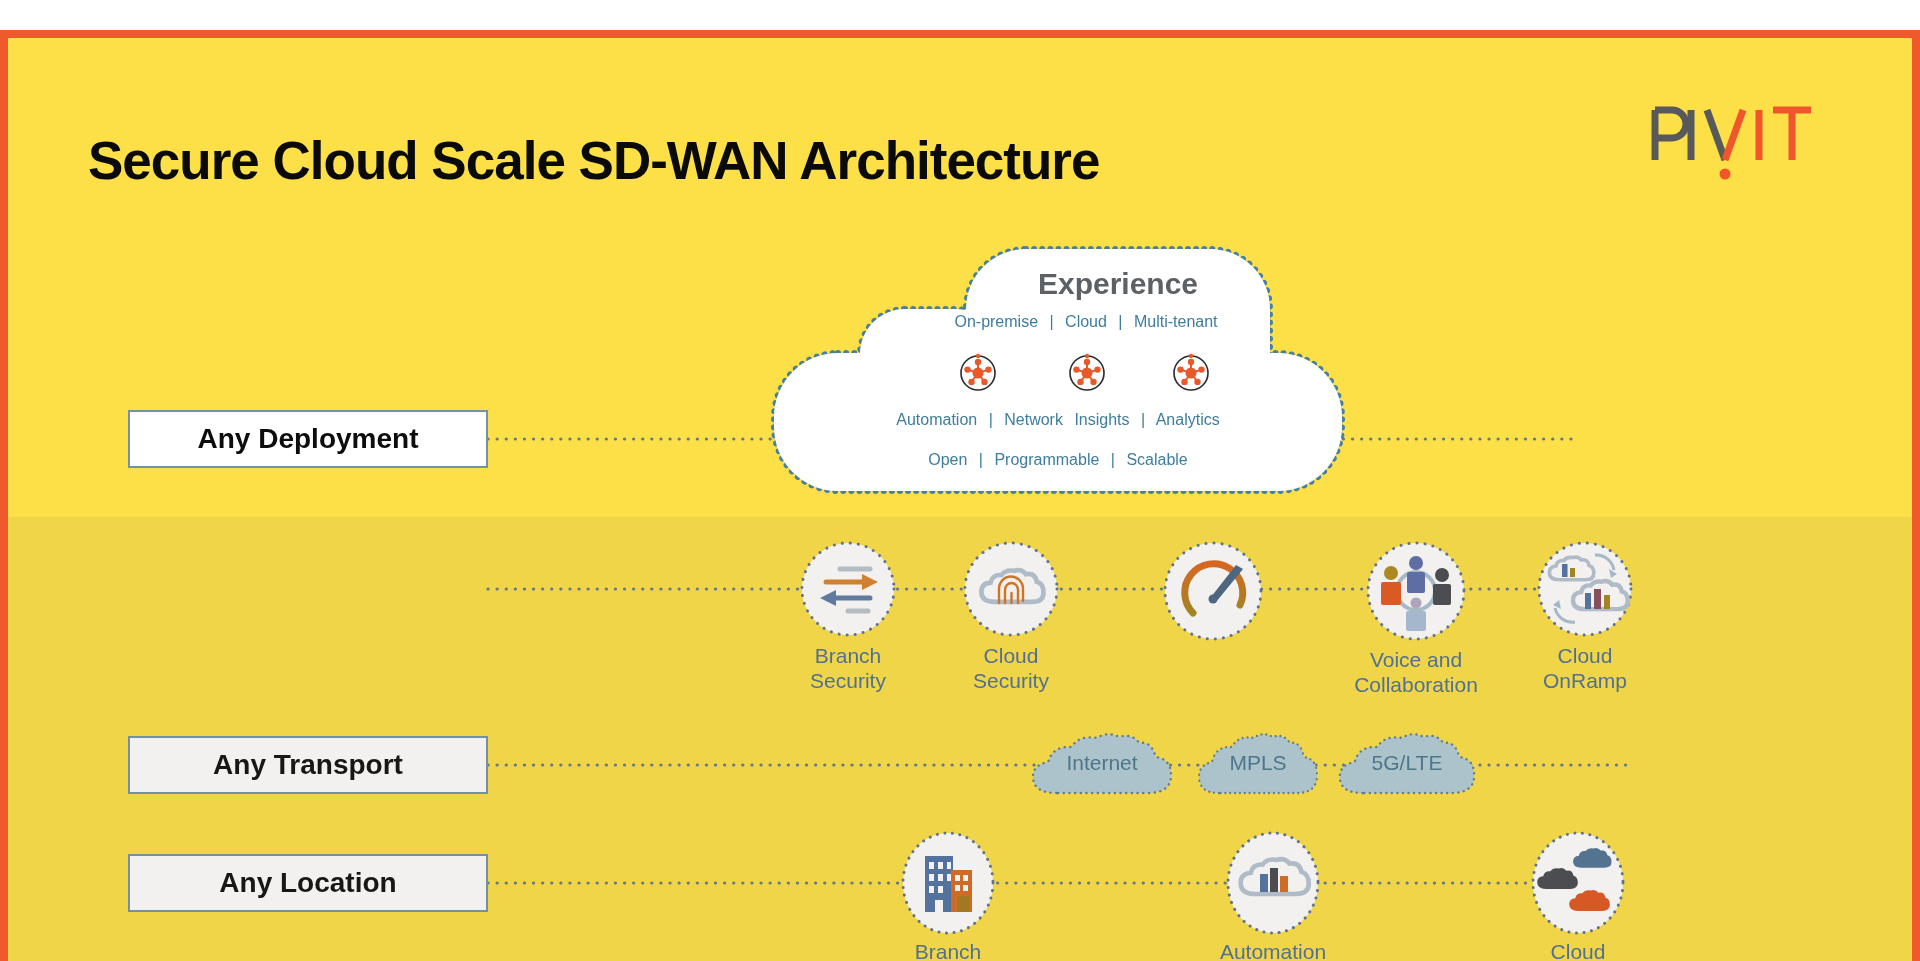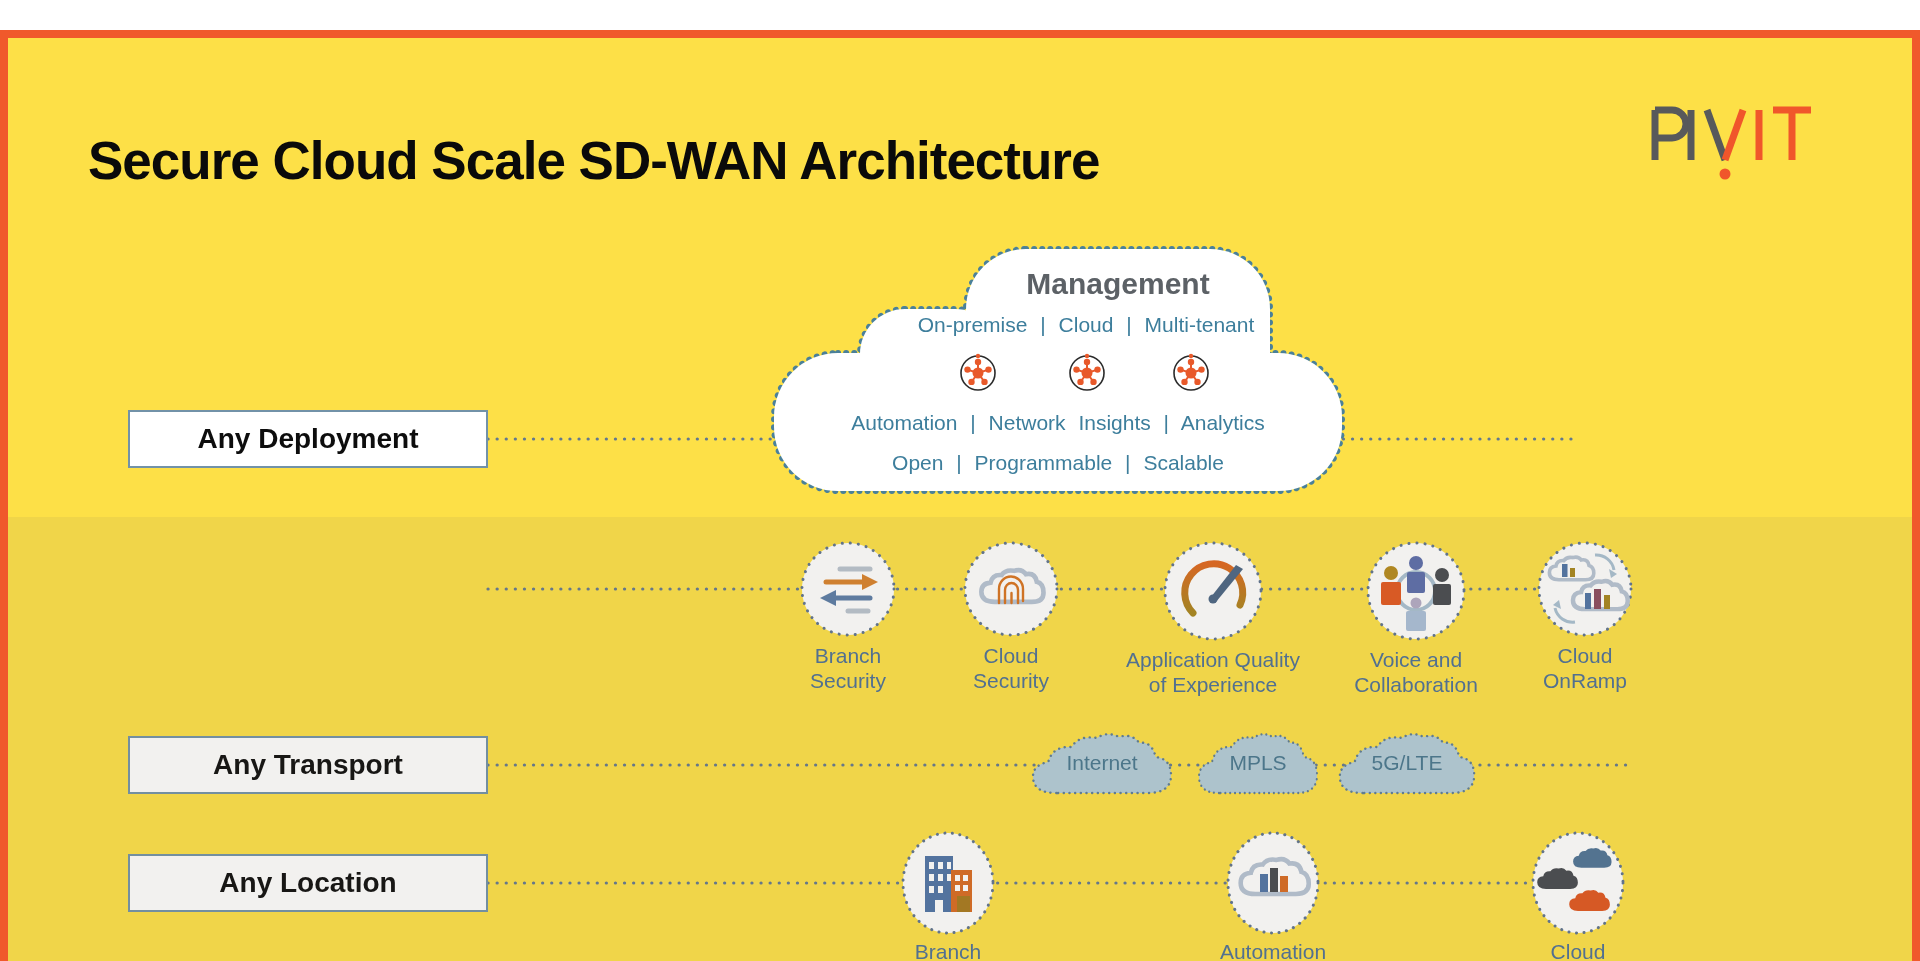--- a/index.html
+++ b/index.html
@@ -15,21 +15,21 @@
   .connectors{position:absolute;left:0;top:0;z-index:1;}
   
   .row-box{position:absolute;left:120px;width:360px;height:58px;background:#ffffff;
         border:2px solid #7292a8;display:flex;align-items:center;justify-content:center;
         font-size:28px;font-weight:700;color:#0d0d0d;z-index:3;box-sizing:border-box;}
   .row-box.r0{top:372px;} .row-box.r1{top:522px;} .row-box.r2{top:698px;} .row-box.r3{top:816px;}
   
   .mgmt{position:absolute;left:760px;top:205px;width:580px;height:255px;z-index:2;}
   .mgmt svg.cloud-outline{position:absolute;left:0;top:0;}
   .mg-text{position:absolute;left:0;width:580px;text-align:center;color:#3d7e9c;
-        font-size:21px;word-spacing:7px;z-index:2;}
+        font-size:16px;word-spacing:7px;z-index:2;}
   .mg-title{position:absolute;left:198px;top:24px;width:304px;text-align:center;
         font-size:30px;font-weight:700;color:#5c6166;word-spacing:normal;z-index:2;}
   .mg-line1{top:70px;padding-left:56px;box-sizing:border-box;}
   .mg-line2{top:168px;}
   .mg-line3{top:208px;}
   .mg-node{position:absolute;top:108px;z-index:2;}
   .mg-node.n0{left:188px;} .mg-node.n1{left:297px;} .mg-node.n2{left:401px;}
   
   .service{position:absolute;top:503px;width:200px;z-index:2;text-align:center;}
   .service svg{display:block;margin:0 auto;}
@@ -120,21 +120,21 @@
         <rect x="198" y="6" width="304" height="170" rx="60"></rect>
         <rect x="92" y="66" width="140" height="110" rx="45"></rect>
         <rect x="6" y="110" width="568" height="138" rx="64"></rect>
       </g>
       <g fill="#ffffff">
         <rect x="198" y="6" width="304" height="170" rx="60"></rect>
         <rect x="92" y="66" width="140" height="110" rx="45"></rect>
         <rect x="6" y="110" width="568" height="138" rx="64"></rect>
       </g>
     </svg>
-    <div class="mg-title">Management</div>
+    <div class="mg-title">Experience</div>
     <div class="mg-text mg-line1">On-premise | Cloud | Multi-tenant</div>
     <svg class="mg-node n0" width="44" height="44" viewBox="0 0 44 44">
         <use href="#node-icon-def"></use>
       </svg>
     <svg class="mg-node n1" width="44" height="44" viewBox="0 0 44 44">
         <use href="#node-icon-def"></use>
       </svg>
     <svg class="mg-node n2" width="44" height="44" viewBox="0 0 44 44">
         <use href="#node-icon-def"></use>
       </svg>
@@ -184,24 +184,20 @@
         <linearGradient id="gaugeGrad" x1="0" y1="0" x2="0" y2="1">
           <stop offset="0" stop-color="#e0661c"></stop>
           <stop offset="1" stop-color="#a8861c"></stop>
         </linearGradient>
       </defs>
       <circle cx="50" cy="50" r="48" fill="#ffffff" stroke="#5e7390" stroke-width="3" stroke-dasharray="0.1 8" stroke-linecap="round"></circle>
       <path d="M30 72 A29 29 0 1 1 77 64" fill="none" stroke="url(#gaugeGrad)" stroke-width="7" stroke-linecap="round"></path>
       <polygon points="48,56 53,61 80,28 73,24" fill="#4a6584"></polygon>
       <circle cx="50" cy="58" r="4.5" fill="#4a6584"></circle>
     </svg>
-    <div class="svc-label">
-      <span>Application Quality</span>
-      <span>of Experience</span>
-    </div>
   </div>
 
   <div class="service s3">
     <svg width="100" height="100" viewBox="0 0 100 100">
       <circle cx="50" cy="50" r="48" fill="#ffffff" stroke="#5e7390" stroke-width="3" stroke-dasharray="0.1 8" stroke-linecap="round"></circle>
       <circle cx="50" cy="50" r="19" fill="none" stroke="#a9c0d2" stroke-width="4"></circle>
       <circle cx="50" cy="62" r="5.5" fill="#b3abc6"></circle>
       <rect x="40" y="70" width="20" height="20" rx="2" fill="#aabfd9"></rect>
       <circle cx="50" cy="22" r="7" fill="#5b6cab"></circle>
       <rect x="41" y="31" width="18" height="21" rx="2" fill="#5b6cab"></rect>

